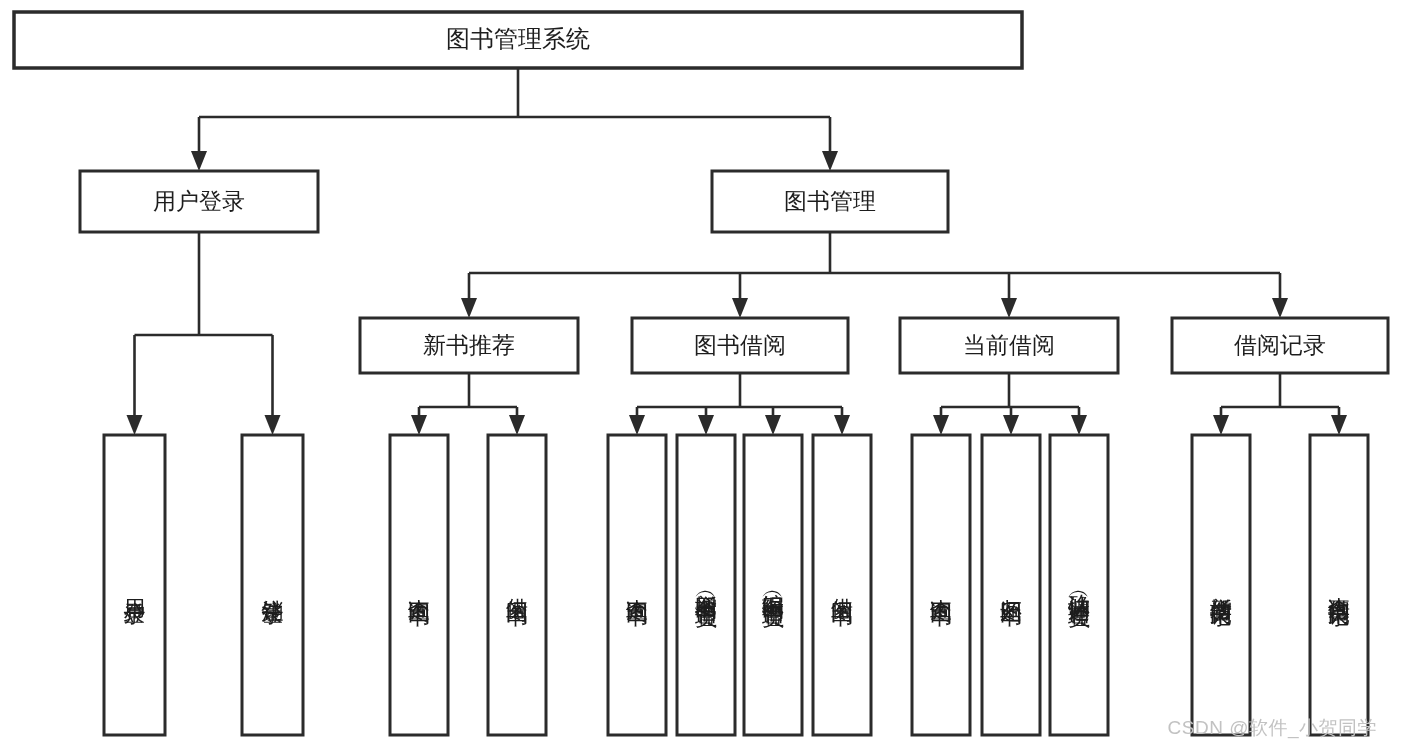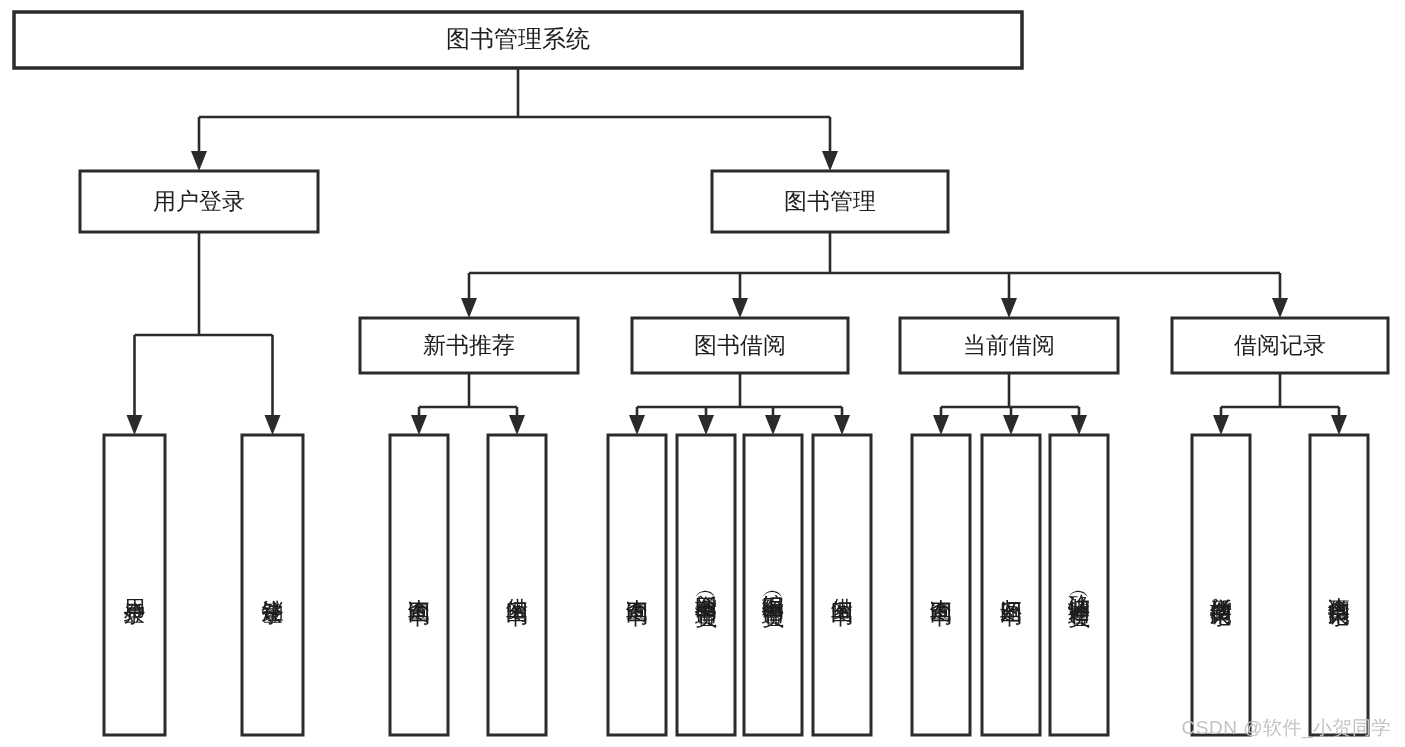--- a/index.html
+++ b/index.html
@@ -80,21 +80,21 @@
     font-family: "Liberation Sans", "DejaVu Sans", sans-serif;
     font-size: 22px;
     line-height: 1.18;
     letter-spacing: 2px;
     color: #1d1d1d;
     white-space: nowrap;
     text-align: center;
   }
   .watermark {
     position: absolute;
-    right: 14px;
+    right: 28px;
     bottom: 6px;
     font-family: "Liberation Sans", "DejaVu Sans", sans-serif;
     font-size: 19px;
     color: #c2c2c2;
     letter-spacing: 0.5px;
     white-space: nowrap;
     user-select: none;
   }
 </style>
 </head>

